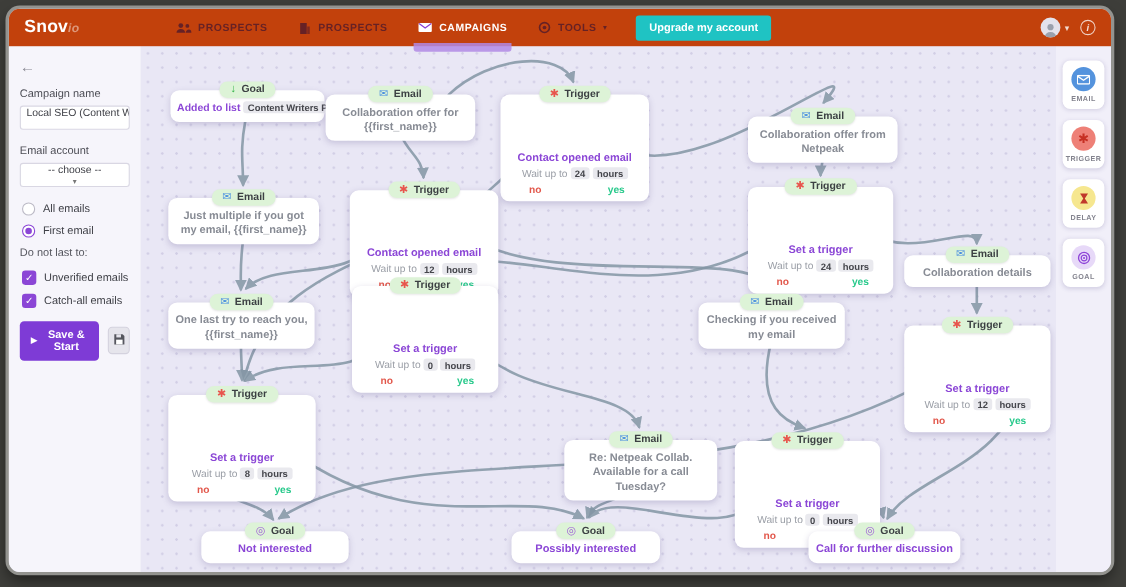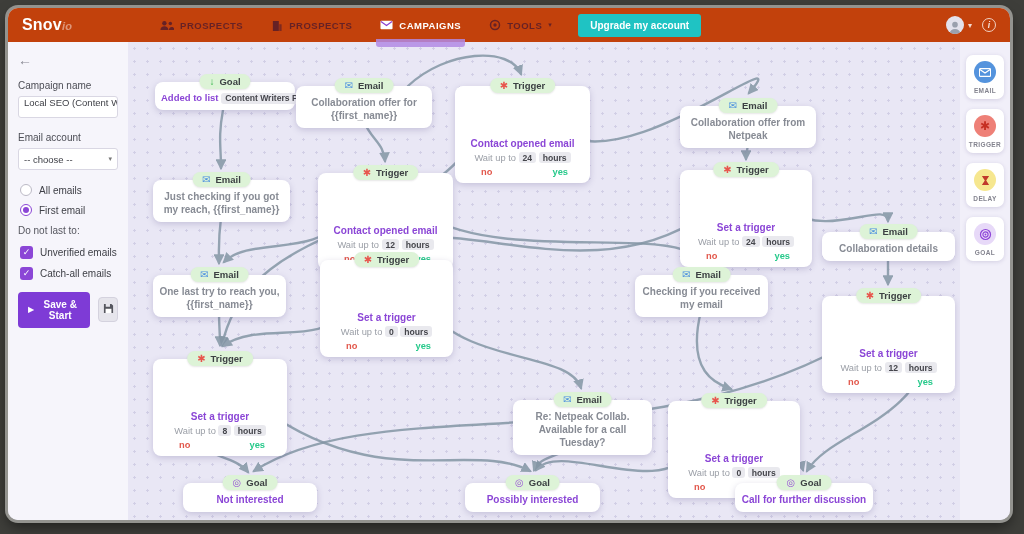--- a/index.html
+++ b/index.html
@@ -37,21 +37,21 @@
     background-size:13px 13px; }
   .sidebar { width:120px; flex:0 0 120px; background:#f6f5fb; padding:10px 10px;
     font-size:10px; color:#55565e; }
   .back { color:#8a8a94; font-size:14px; cursor:pointer; display:inline-block; margin-bottom:12px; }
   .sb-label { margin-bottom:5px; color:#4c4d55; }
   .sb-input { width:100%; height:22px; background:#fff; border:1px solid #d9d7e3; border-radius:3px;
     font-size:9.5px; color:#3f4047; padding:0 5px; white-space:nowrap; overflow:hidden;
     font-family:inherit; margin-bottom:14px; }
   .sb-select { width:100%; height:22px; background:#fff; border:1px solid #d9d7e3; border-radius:3px;
     font-size:9.5px; color:#3f4047; padding:0 5px; display:flex; align-items:center;
-    justify-content:space-between; margin-bottom:14px; cursor:pointer; }
+    justify-content:space-between; margin-bottom:14px; cursor:pointer;flex-direction:column; }
   .sb-select .car { font-size:7px; color:#777; }
   .note { line-height:1.35; margin-bottom:7px; }
   .opt-row { display:flex; align-items:center; gap:7px; margin:0 0 8px 2px; cursor:pointer; }
   .radio { width:12px; height:12px; border-radius:50%; border:1px solid #bcbac6; background:#fff;
     display:flex; align-items:center; justify-content:center; flex:0 0 12px; }
   .radio.on { border-color:#8b46d6; }
   .radio.on i { width:6px; height:6px; border-radius:50%; background:#8b46d6; display:block; }
   .cb { width:13px; height:13px; border-radius:3px; background:#8b46d6; color:#fff; font-size:9px;
     display:flex; align-items:center; justify-content:center; flex:0 0 13px; }
   .opt-label { color:#3f4047; }
@@ -262,21 +262,21 @@
               <span class="pill-icon" style="color:#4a8fe0">✉</span>
               <span>Email</span>
             </div>
             <span class="gtext">Collaboration offer from Netpeak</span>
           </div>
           <div class="node email" style="left: 25px; top: 138px; width: 137px;">
             <div class="pill">
               <span class="pill-icon" style="color:#4a8fe0">✉</span>
               <span>Email</span>
             </div>
-            <span class="gtext">Just checking if you got my reach, {{first_name}}</span>
+            <span class="gtext">Just multiple if you got my email, {{first_name}}</span>
           </div>
           <div class="node trigger" style="left: 190px; top: 131px; width: 135px;">
             <div class="pill">
               <span class="pill-icon" style="color:#e8554d">✱</span>
               <span>Trigger</span>
             </div>
             <div class="ptext">Contact opened email</div>
             <div class="wait">Wait up to <span class="badge">12</span> <span class="badge">hours</span></div>
             <div class="branches">
               <span class="bno">no</span>

